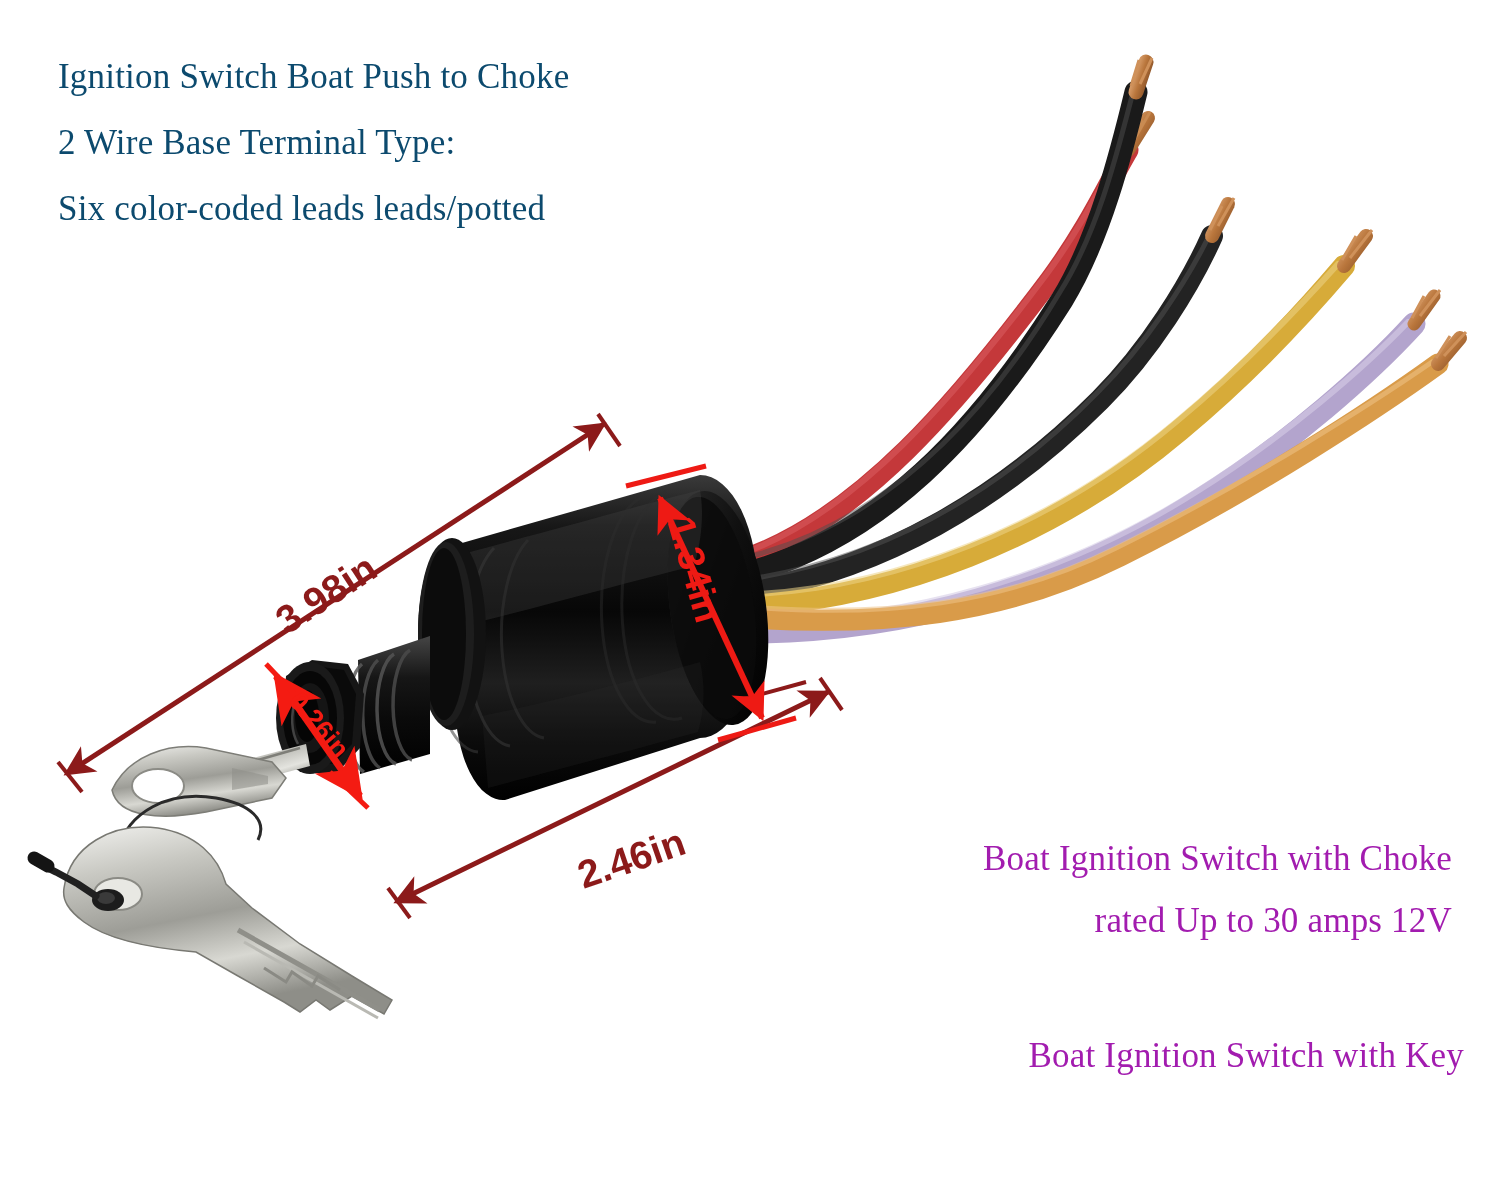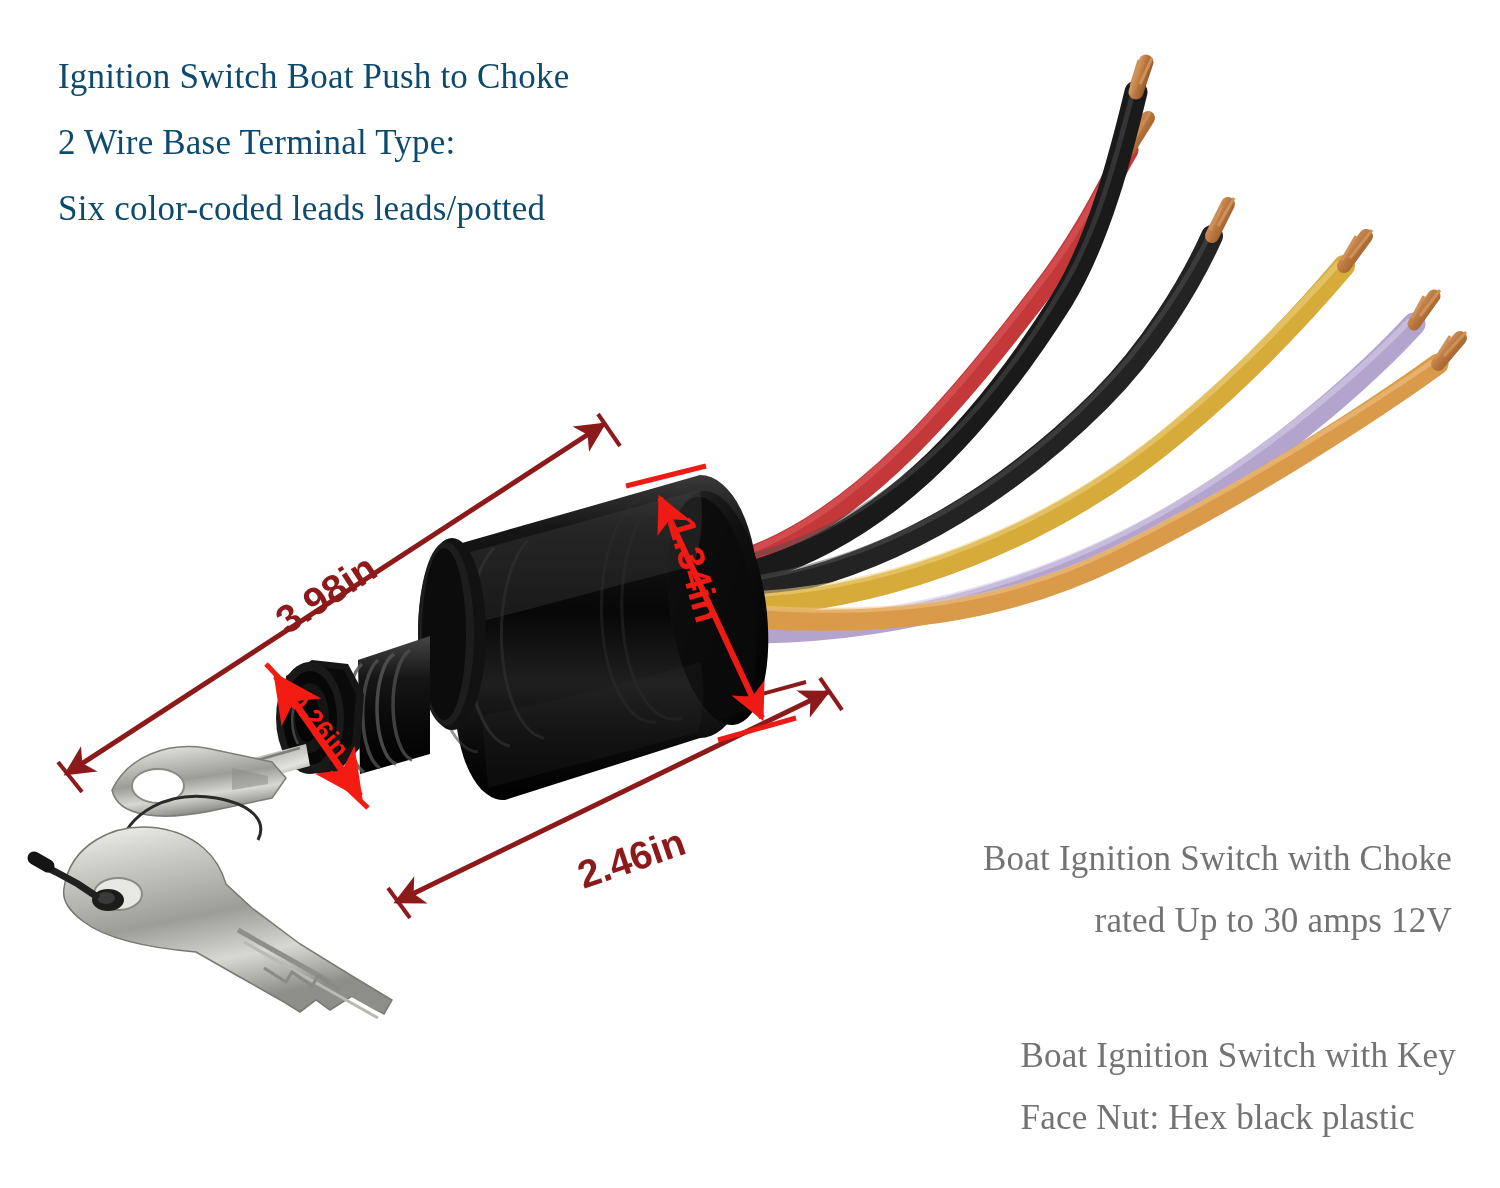--- a/index.html
+++ b/index.html
@@ -35,29 +35,29 @@
     font-size: 35px;
     line-height: 66px;
     color: #0c4a6e;
   }
   #callout-choke {
     right: 48px;
     top: 828px;
     text-align: right;
   }
   #callout-key {
-    right: 44px;
+    right: 36px;
     top: 1025px;
-    text-align: left;
+    text-align: center;
   }
   #callout-choke .txt-line,
   #callout-key .txt-line {
     font-size: 35px;
     line-height: 62px;
-    color: #737373;
+    color: #a21caf;
   }
 
   
   #art {
     position: absolute;
     left: 0;
     top: 0;
     width: 1500px;
     height: 1188px;
   }
@@ -332,16 +332,15 @@
     <div class="txt-line">Six color-coded leads leads/potted</div>
   </div>
 
   <div class="txt" id="callout-choke">
     <div class="txt-line">Boat Ignition Switch with Choke</div>
     <div class="txt-line">rated Up to 30 amps 12V</div>
   </div>
 
   <div class="txt" id="callout-key">
     <div class="txt-line">Boat Ignition Switch with Key</div>
-    <div class="txt-line">Face Nut: Hex black plastic</div>
   </div>
 
 </div>
 
 </body></html>

